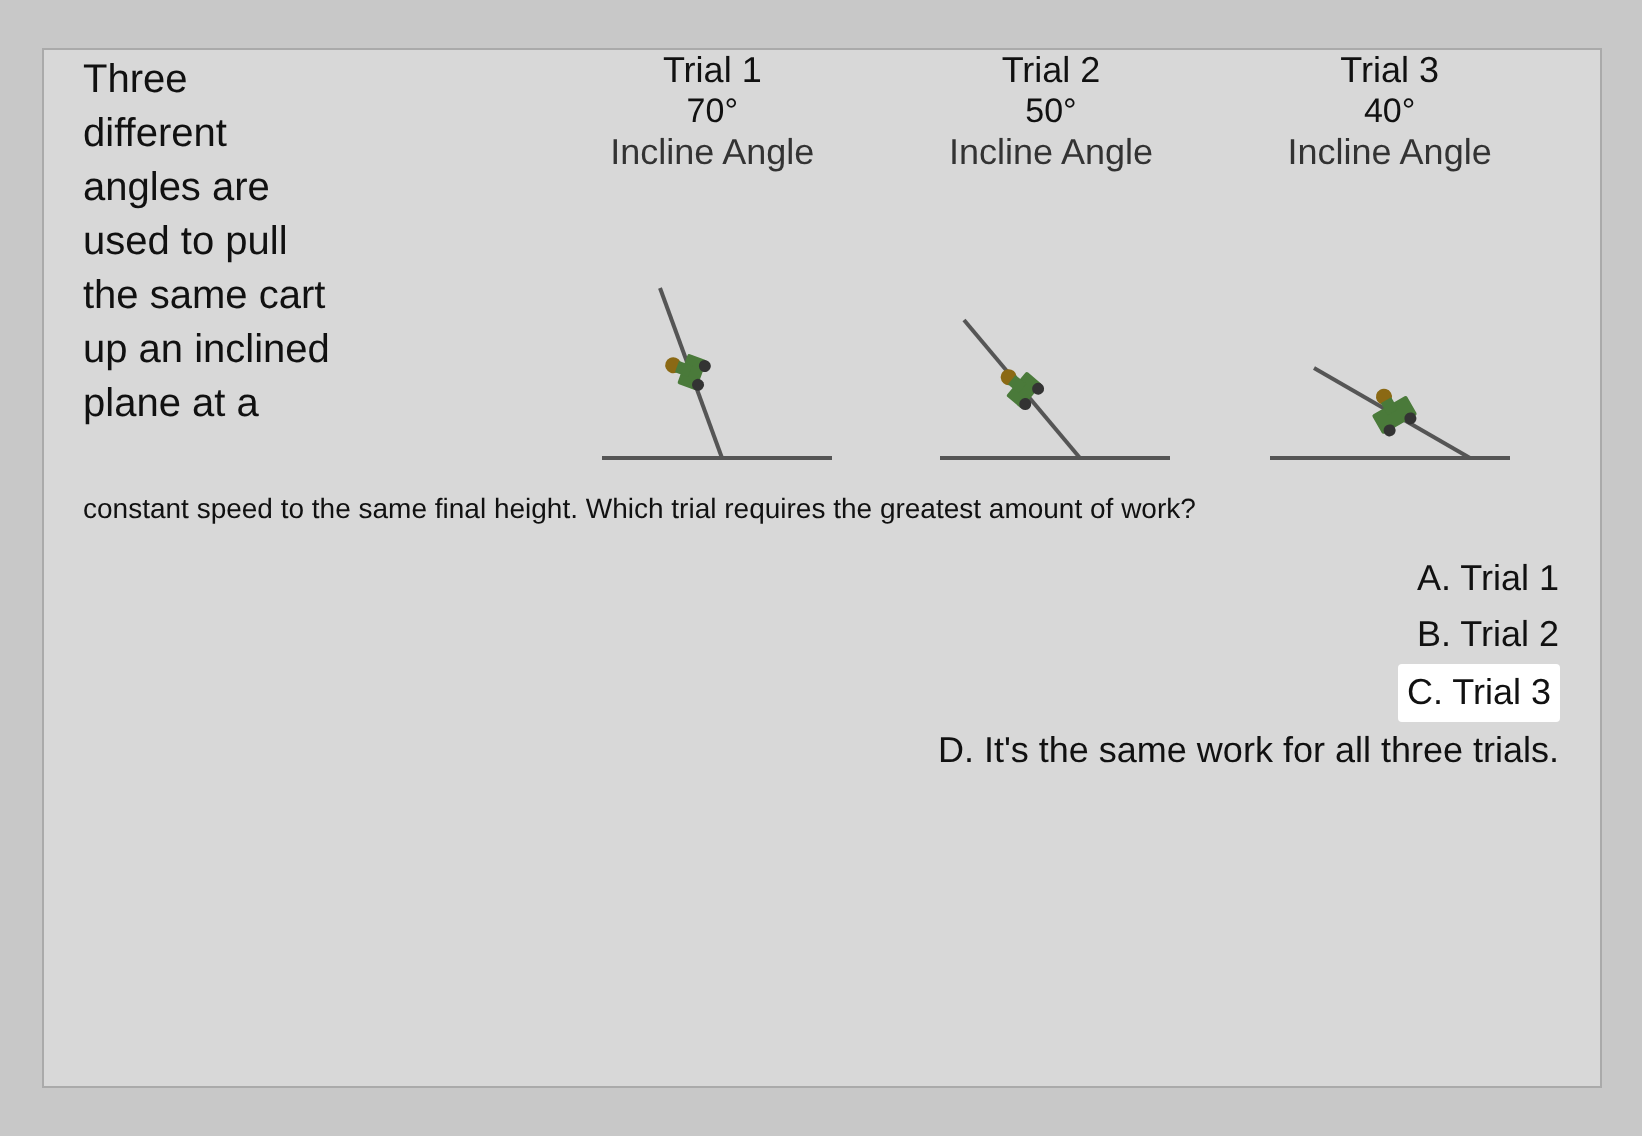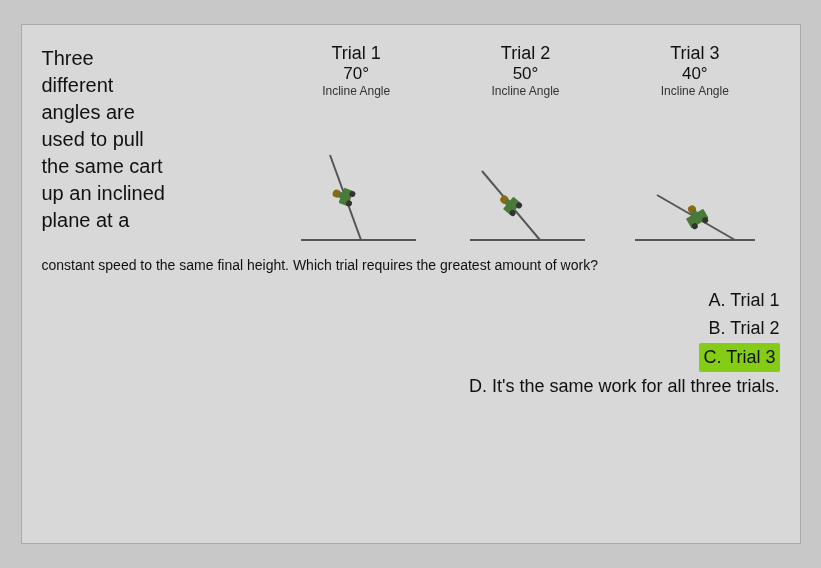--- a/index.html
+++ b/index.html
@@ -10,21 +10,21 @@
       display: flex;
       align-items: center;
       justify-content: center;
       font-family: Arial, sans-serif;
     }
     .card {
       background: #d8d8d8;
       border: 1px solid #aaa;
       width: 780px;
       min-height: 520px;
-      padding: 18px 20px 18px 20px;
+      padding: 0 20px 18px 20px;
       display: flex;
       flex-direction: column;
     }
     .top-section {
       display: flex;
       flex-direction: row;
       width: 100%;
     }
     .description {
       width: 230px;
@@ -51,21 +51,21 @@
     .trial-header .trial-name {
       font-size: 18px;
       font-weight: normal;
       color: #111;
     }
     .trial-header .trial-deg {
       font-size: 17px;
       color: #111;
     }
     .trial-header .trial-label {
-      font-size: 12px;
+      font-size: 18px;
       color: #333;
     }
     .trial-images {
       display: flex;
       flex-direction: row;
       justify-content: space-around;
       align-items: flex-end;
       margin-top: 8px;
       height: 140px;
     }
@@ -91,21 +91,21 @@
       font-size: 18px;
       color: #111;
       line-height: 1.6;
     }
     .answer-item {
       display: flex;
       align-items: center;
       justify-content: flex-end;
     }
     .answer-c {
-      background: #84cc16;
+      background: #ffffff;
       padding: 0 4px;
       border-radius: 2px;
     }
   </style>
 </head>
 <body>
 
 <div class="card">
   <div class="top-section">
     <div class="description">

